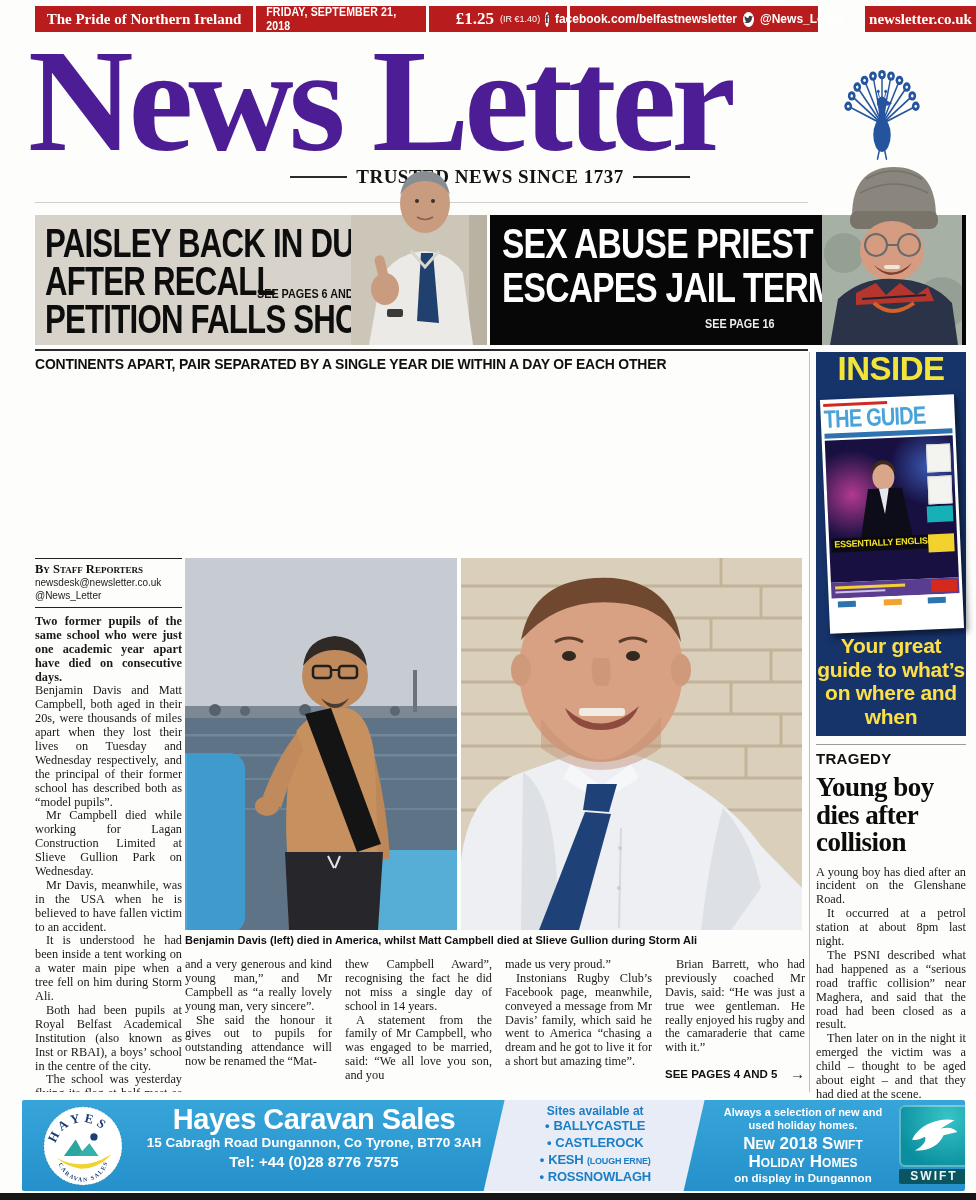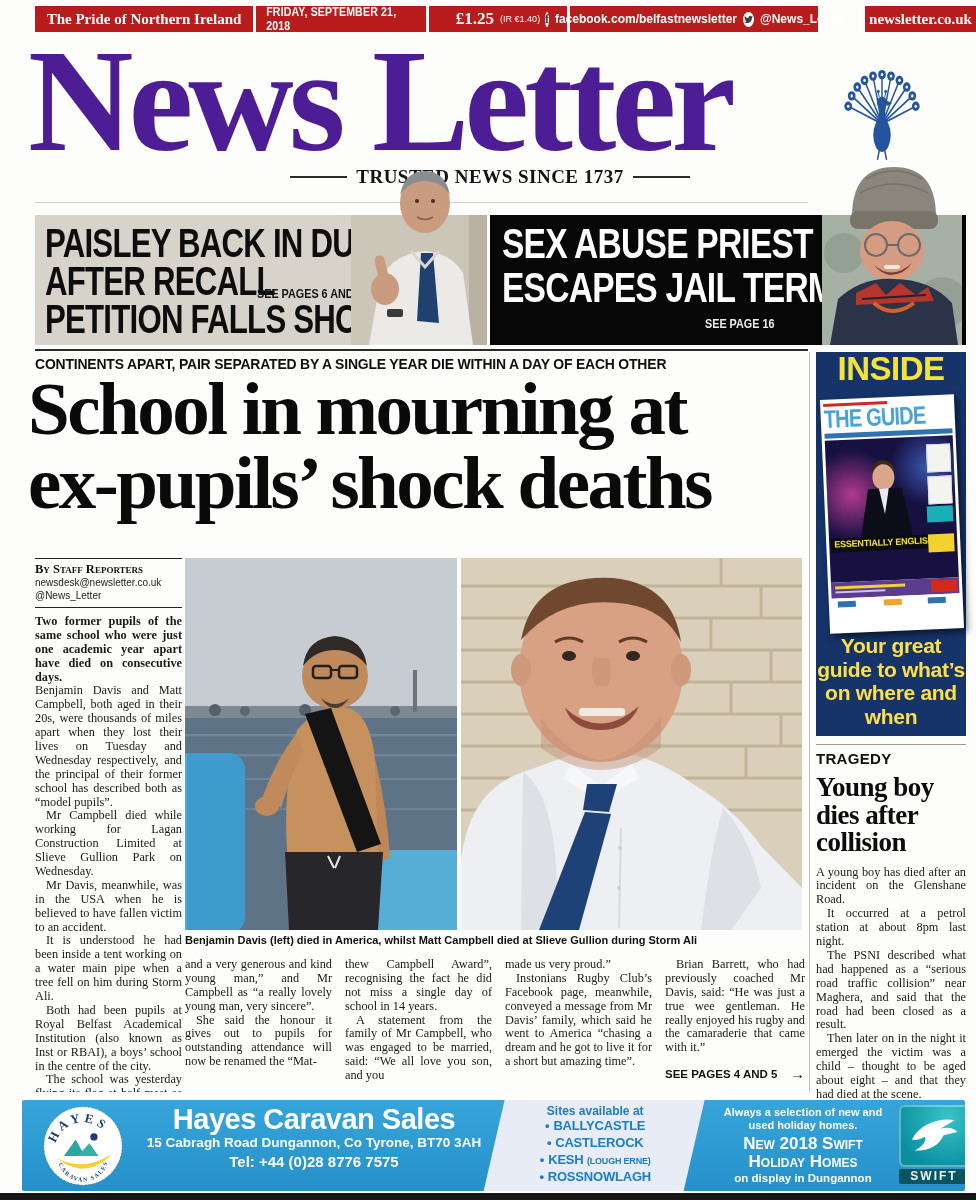--- a/index.html
+++ b/index.html
@@ -268,24 +268,20 @@
       <rect x="62" y="112" width="16" height="4" rx="2" fill="#efe6da"></rect>
       <path d="M8,192 L16,146 Q40,124 72,126 Q108,126 130,150 L136,192 Z" fill="#2a3347"></path>
       <path d="M34,140 L54,130 L64,142 L78,130 L94,142 L106,134 L112,148 L34,152 Z" fill="#b5362c"></path>
       <path d="M40,146 L104,142" stroke="#223" stroke-width="2"></path>
       <path d="M52,150 Q70,166 92,150" stroke="#d2622a" stroke-width="4" fill="none"></path>
     </svg>
   </div>
 
   <div class="abs lead-rule"></div>
   <div class="abs strapline">CONTINENTS APART, PAIR SEPARATED BY A SINGLE YEAR DIE WITHIN A DAY OF EACH OTHER</div>
-  <div class="abs headline">
-    <div>School in mourning at</div>
-    <div>ex-pupils’ shock deaths</div>
-  </div>
 
   <div class="col col1 bodytext">
     <div class="byline-block">
       <div class="by">By Staff Reporters</div>
       <div class="bymail">newsdesk@newsletter.co.uk</div>
       <div class="bytw">@News_Letter</div>
     </div>
     <p class="lede">Two former pupils of the same school who were just one academic year apart have died on consecutive days.</p>
     <p>Benjamin Davis and Matt Campbell, both aged in their 20s, were thousands of miles apart when they lost their lives on Tuesday and Wednesday respectively, and the principal of their former school has described both as “model pupils”.</p>
     <p class="ind">Mr Campbell died while working for Lagan Construction Limited at Slieve Gullion Park on Wednesday.</p>

